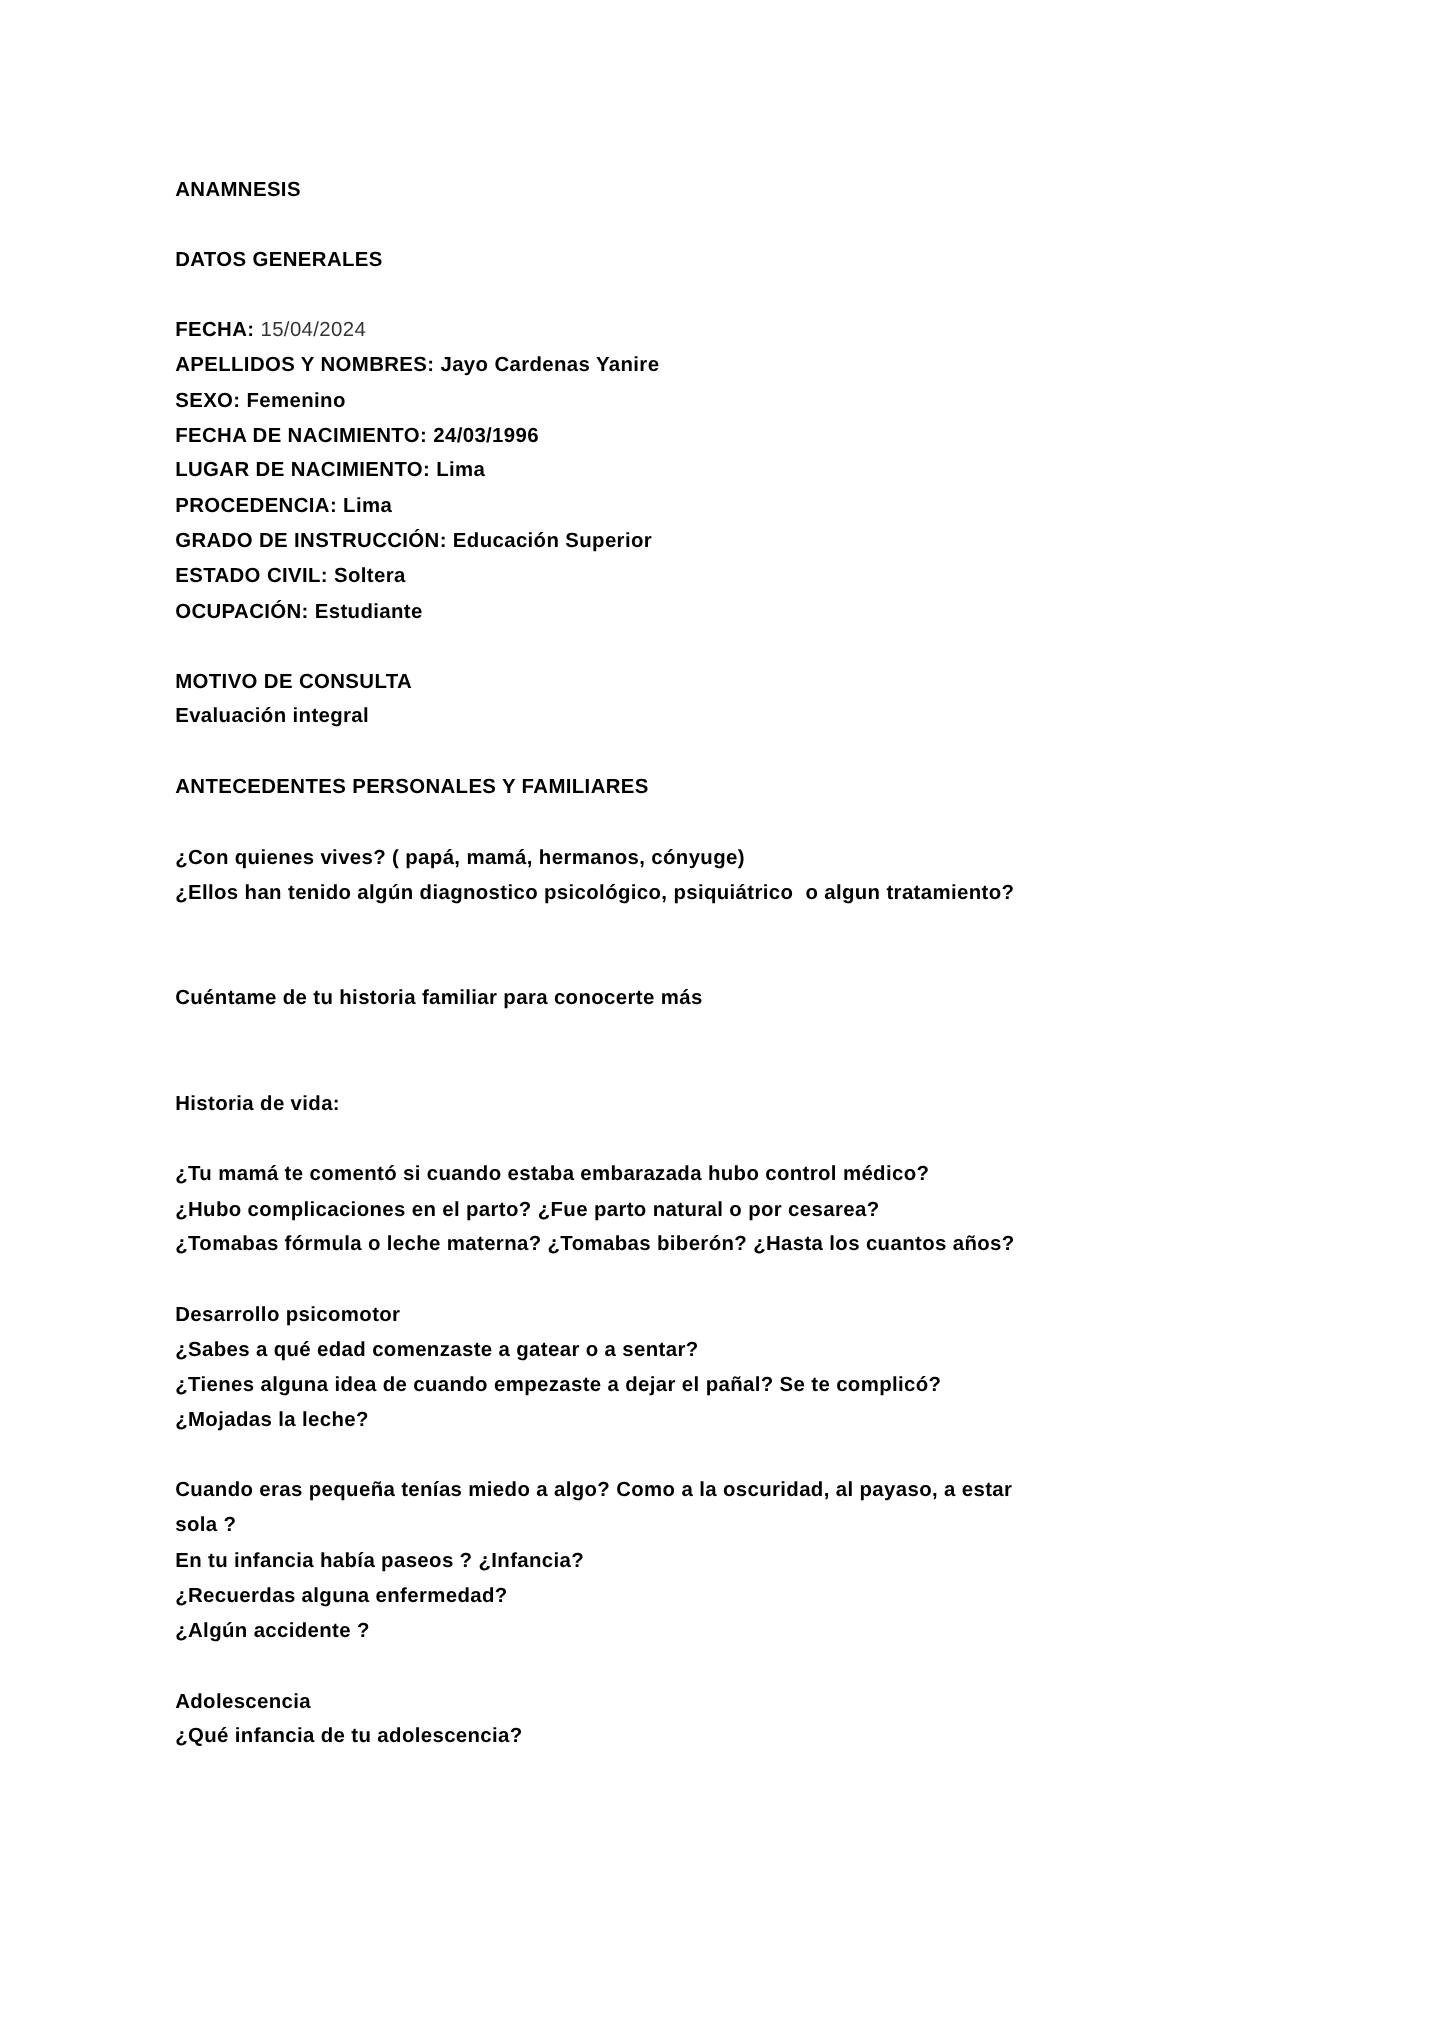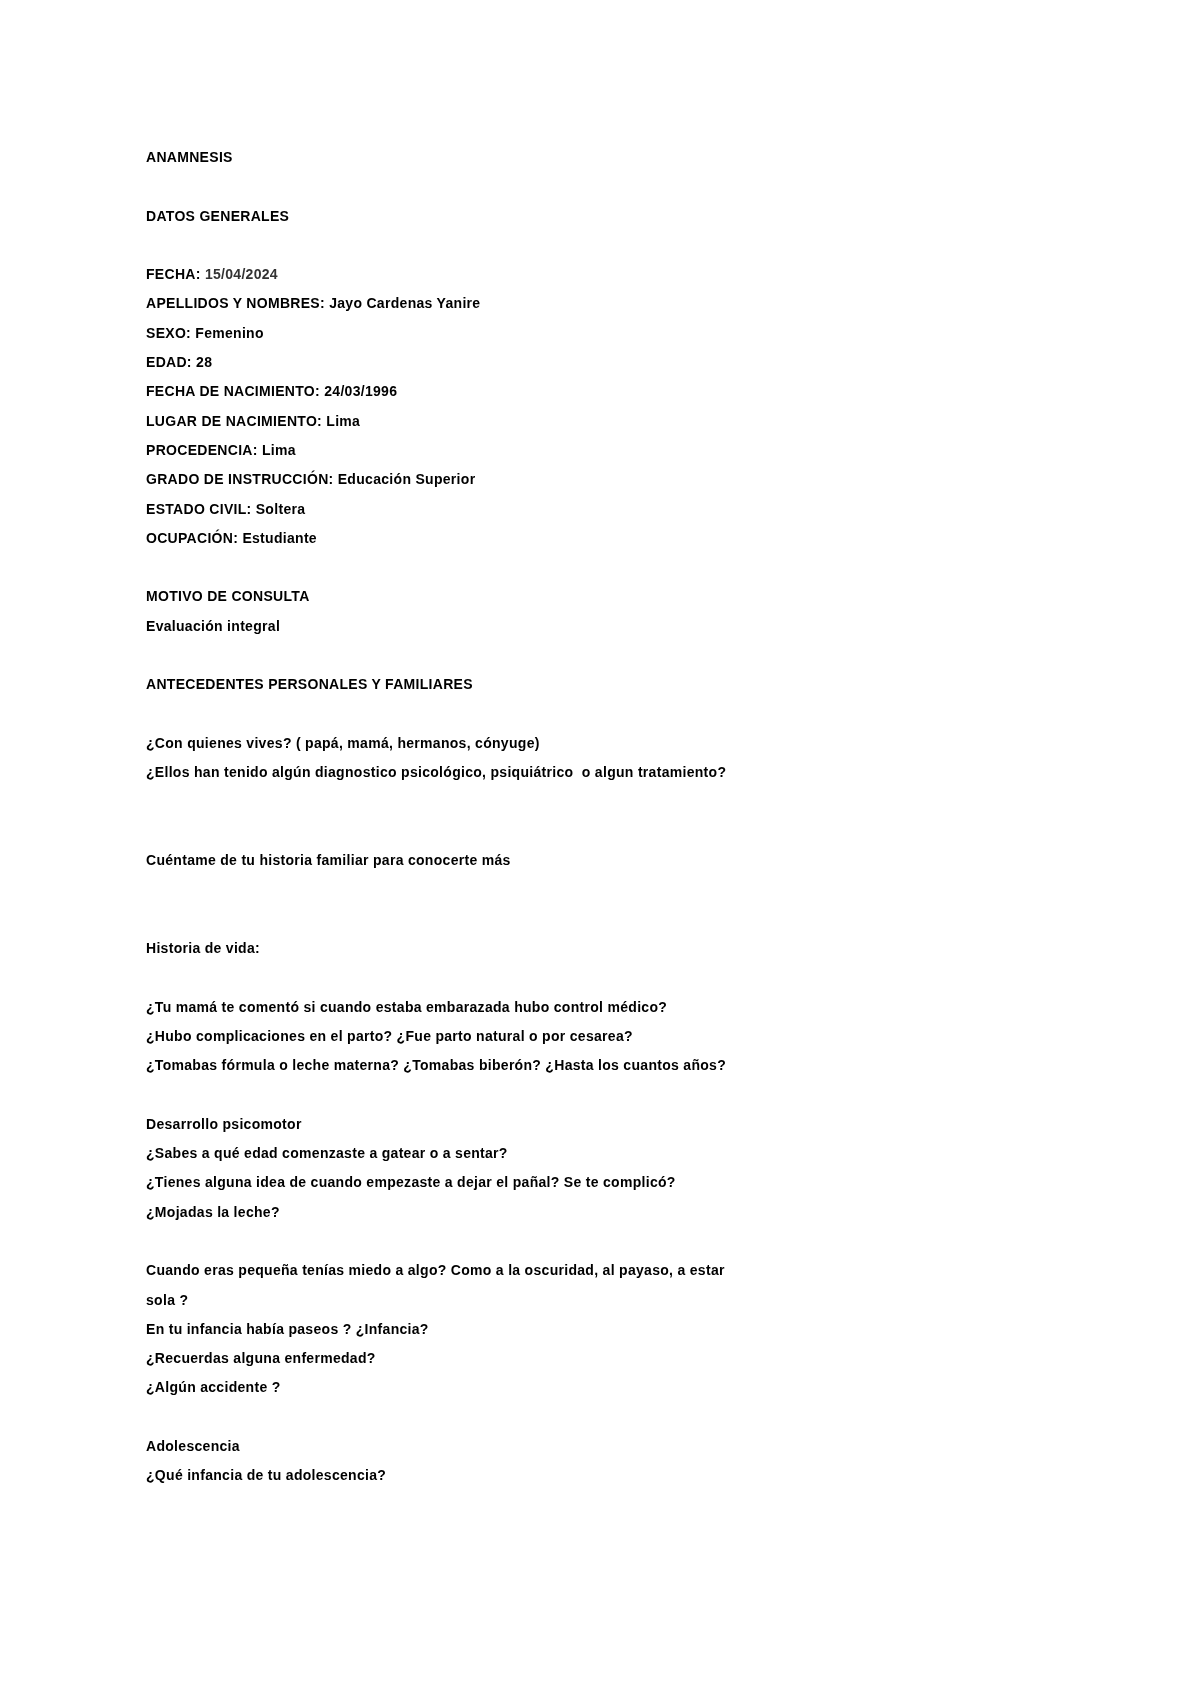--- a/index.html
+++ b/index.html
@@ -3,41 +3,40 @@
   <meta charset="utf-8">
   <style>
     html, body { margin: 0; padding: 0; background: #ffffff; }
     body { width: 1200px; height: 1696px; position: relative; overflow: hidden; }
     .page {
       position: absolute; left: 0; top: 0; width: 1200px; height: 1696px; background: #ffffff;
     }
     .doc {
       position: absolute; left: 146px; top: 143px; width: 900px;
       font-family: "Liberation Sans", sans-serif;
-      font-size: 14px; color: #000; font-weight: bold;
+      font-size: 17px; color: #000; font-weight: bold;
       line-height: 29.3px; letter-spacing: 0.3px;
     }
     .line { white-space: pre; height: 29.3px; }
     .blank { height: 29.3px; }
-    .regular { font-weight: bold; color: #333; text-align: center; }
+    .regular { font-weight: normal; color: #333; text-align: center; }
   </style>
 </head>
 <body>
 
 <div class="page">
   <div class="doc">
     <div class="line">ANAMNESIS</div>
     <div class="blank"></div>
     <div class="line">DATOS GENERALES</div>
     <div class="blank"></div>
 
     <div class="line"><span>FECHA:</span> <span class="regular">15/04/2024</span></div>
     <div class="line"><span>APELLIDOS Y NOMBRES:</span> <span>Jayo Cardenas Yanire</span></div>
     <div class="line"><span>SEXO:</span> <span>Femenino</span></div>
-    <div class="line"><span>EDAD:</span> <span>28</span></div>
     <div class="line"><span>FECHA DE NACIMIENTO:</span> <span>24/03/1996</span></div>
     <div class="line"><span>LUGAR DE NACIMIENTO:</span> <span>Lima</span></div>
     <div class="line"><span>PROCEDENCIA:</span> <span>Lima</span></div>
     <div class="line"><span>GRADO DE INSTRUCCIÓN:</span> <span>Educación Superior</span></div>
     <div class="line"><span>ESTADO CIVIL:</span> <span>Soltera</span></div>
     <div class="line"><span>OCUPACIÓN:</span> <span>Estudiante</span></div>
 
     <div class="blank"></div>
     <div class="line">MOTIVO DE CONSULTA</div>
     <div class="line">Evaluación integral</div>

